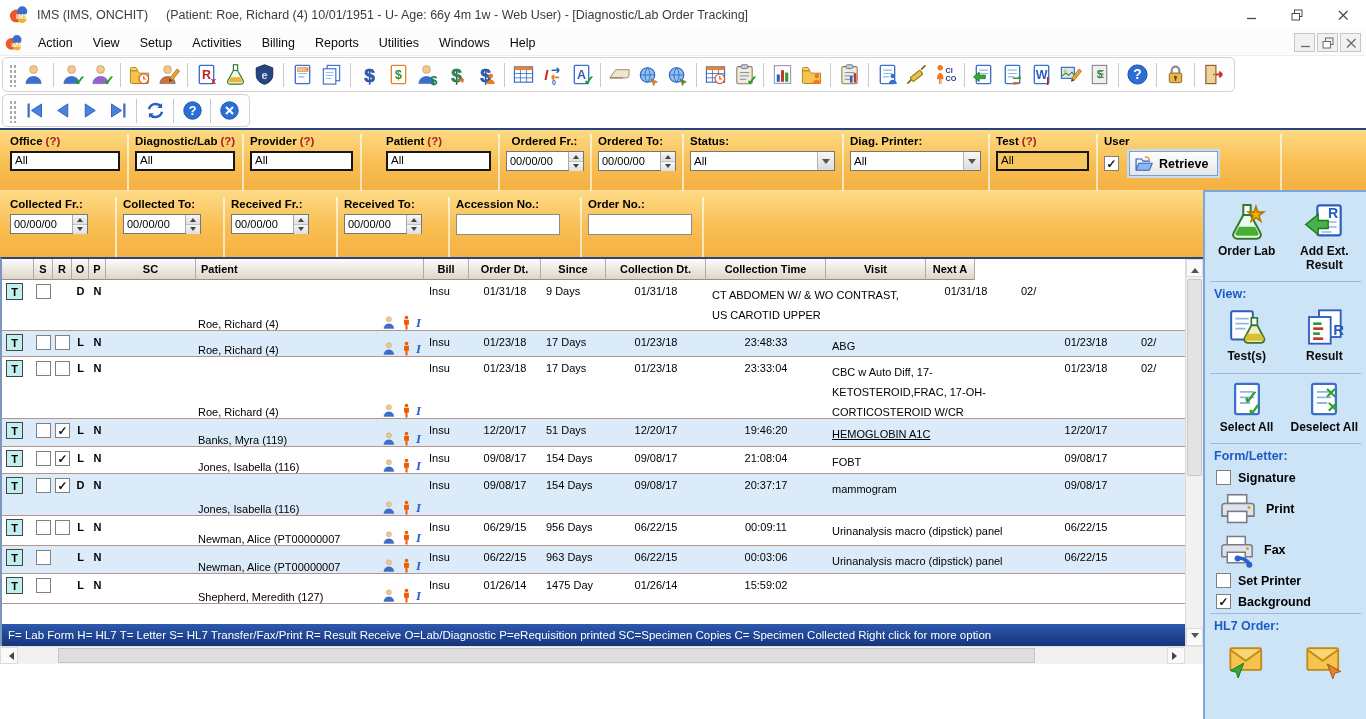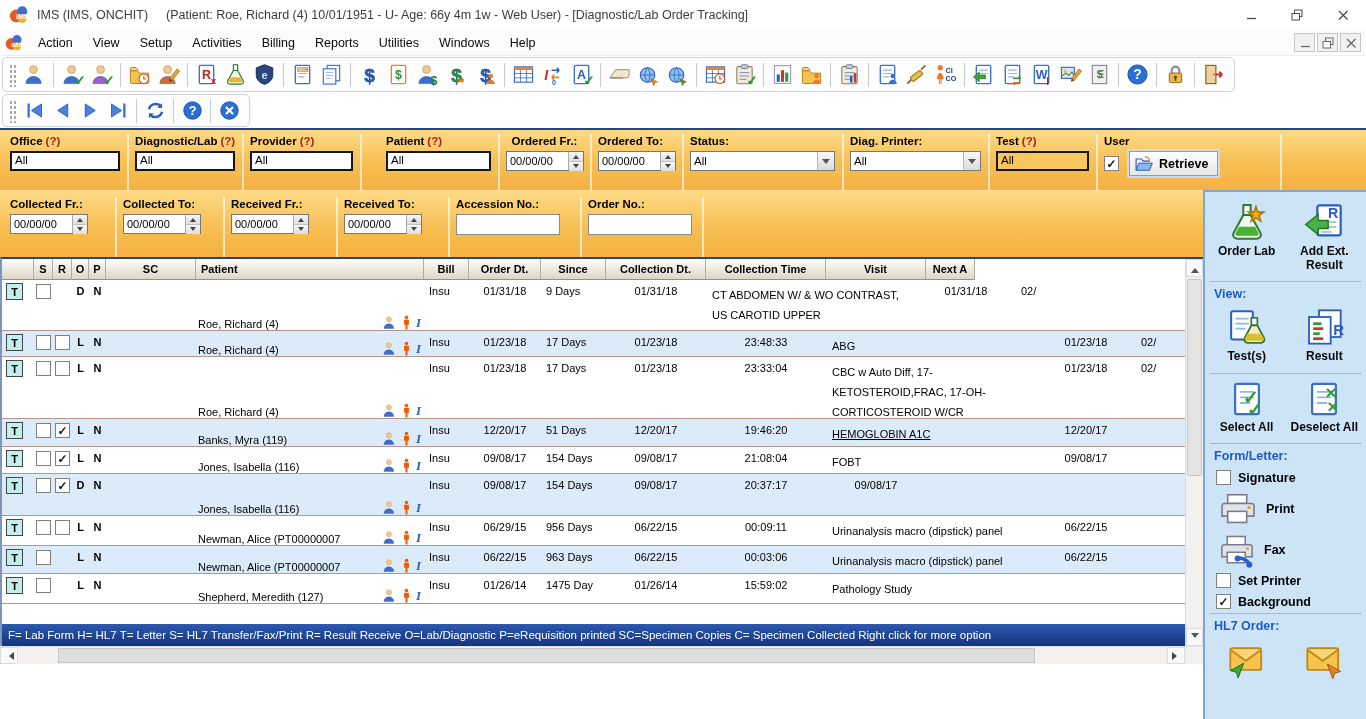--- a/index.html
+++ b/index.html
@@ -931,20 +931,21 @@
                     </svg>
                   </span>
                   <span class="ieli">I</span>
                 </span>
               </div>
               <div class="td" style="width: 45px; padding-left: 5px;">Insu</div>
               <div class="td center" style="width: 72px;">09/08/17</div>
               <div class="td" style="width: 65px; padding-left: 5px;">154 Days</div>
               <div class="td center" style="width: 100px;">09/08/17</div>
               <div class="td center" style="width: 120px;">20:37:17</div>
+              <div class="td wrap" style="width: 210px; padding-left: 6px;">mammogram</div>
               <div class="td center" style="width: 100px;">09/08/17</div>
               <div class="td" style="width: 49px; padding-left: 5px;"></div>
             </div>
             <div class="tr" style="height: 30px;">
               <div class="td" style="width: 32px; padding-top: 0px;">
                 <span class="tbtn">T</span>
               </div>
               <div class="td center" style="width: 19px; padding-top: 0px;">
                 <span class="cbx rowcb"></span>
               </div>
@@ -1046,21 +1047,20 @@
                     </svg>
                   </span>
                   <span class="ieli">I</span>
                 </span>
               </div>
               <div class="td" style="width: 45px; padding-left: 5px;">Insu</div>
               <div class="td center" style="width: 72px;">01/26/14</div>
               <div class="td" style="width: 65px; padding-left: 5px;">1475 Day</div>
               <div class="td center" style="width: 100px;">01/26/14</div>
               <div class="td center" style="width: 120px;">15:59:02</div>
-              <div class="td wrap" style="width: 210px; padding-left: 6px;">Pathology Study</div>
               <div class="td center" style="width: 100px;"></div>
               <div class="td" style="width: 49px; padding-left: 5px;"></div>
             </div>
           </div>
         <div class="legend">F= Lab Form  H= HL7  T= Letter  S= HL7 Transfer/Fax/Print  R= Result Receive  O=Lab/Diagnostic  P=eRequisition printed  SC=Specimen Copies  C= Specimen Collected   Right click for more option</div>
       </div>
       <div class="vscroll">
         <div class="sarrow">
             <div class="ch-up"></div>
           </div>

